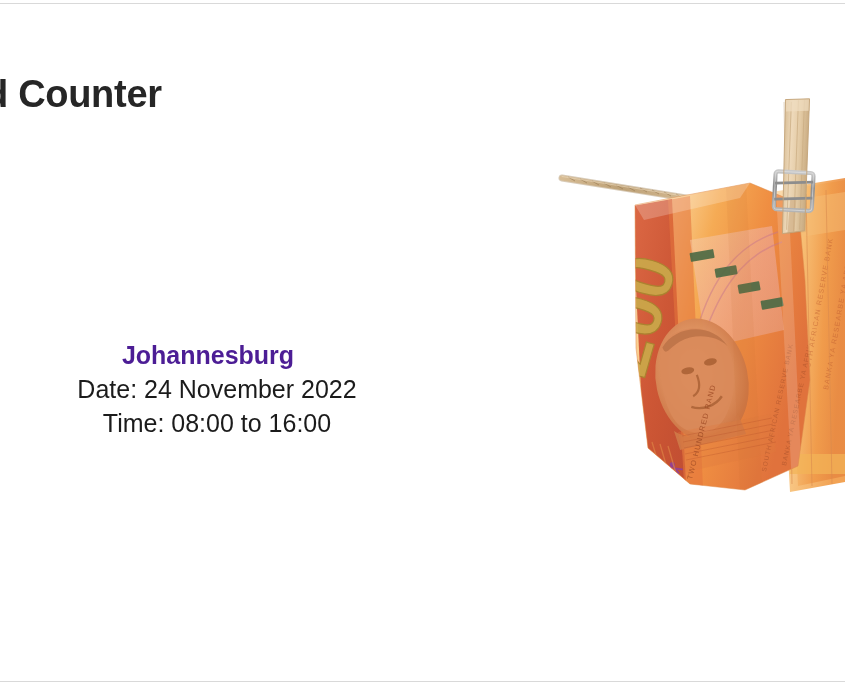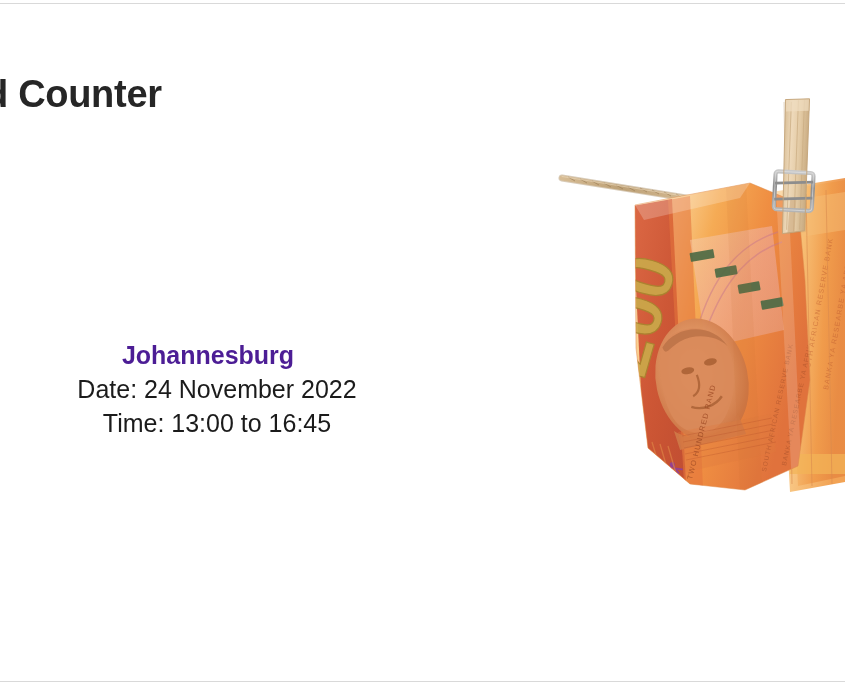--- a/index.html
+++ b/index.html
@@ -101,21 +101,21 @@
   <div class="title-block">
     <div class="title-line">aundering and Counter</div>
     <div class="title-line">m compliance</div>
   </div>
 
   <div class="subtitle">y of South Africa</div>
 
   <div class="event-block">
     <div class="event-city">Johannesburg</div>
     <div class="event-date">Date: 24 November 2022</div>
-    <div class="event-time">Time: 13:00 to 16:45</div>
+    <div class="event-time">Time: 08:00 to 16:00</div>
   </div>
 
   <div class="photo">
     <svg width="305" height="430" viewBox="0 0 305 430" xmlns="http://www.w3.org/2000/svg" aria-hidden="true">
       <defs>
 
         <linearGradient id="gNoteA" x1="0" y1="0" x2="1" y2="0.45">
           <stop offset="0" stop-color="#fde9c9"></stop>
           <stop offset="0.18" stop-color="#fbd49a"></stop>
           <stop offset="0.42" stop-color="#f5ab55"></stop>

